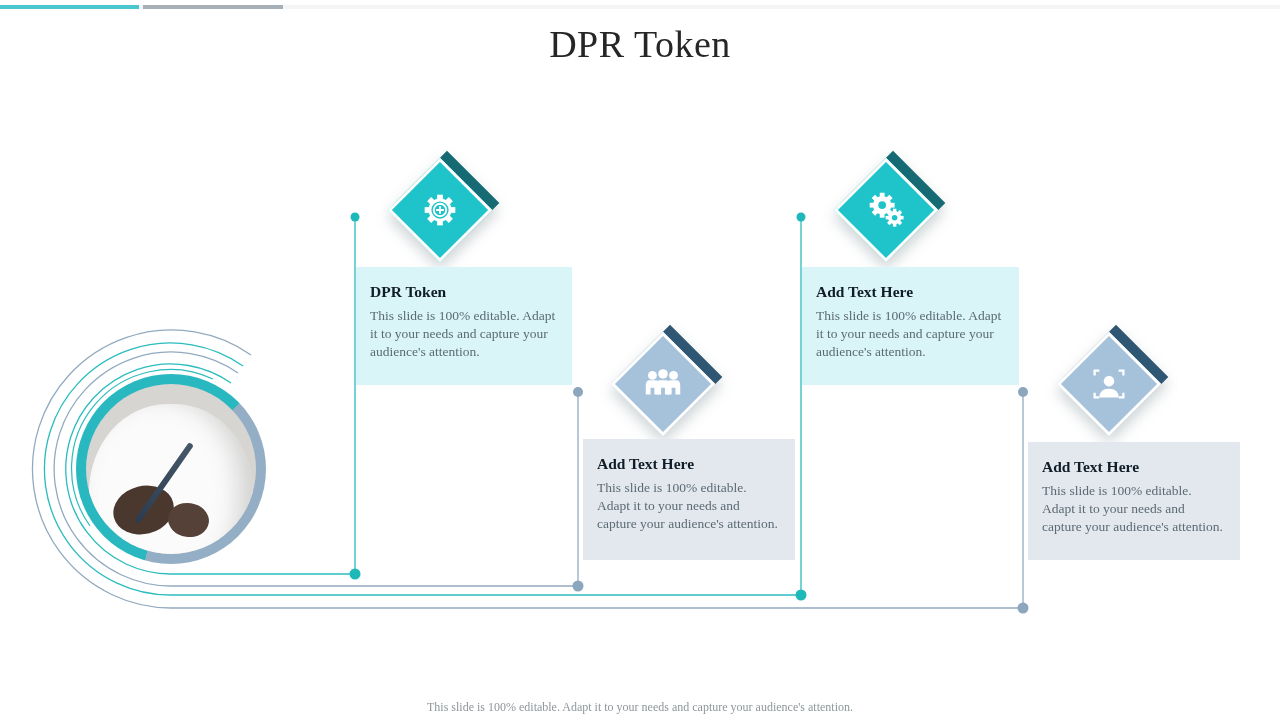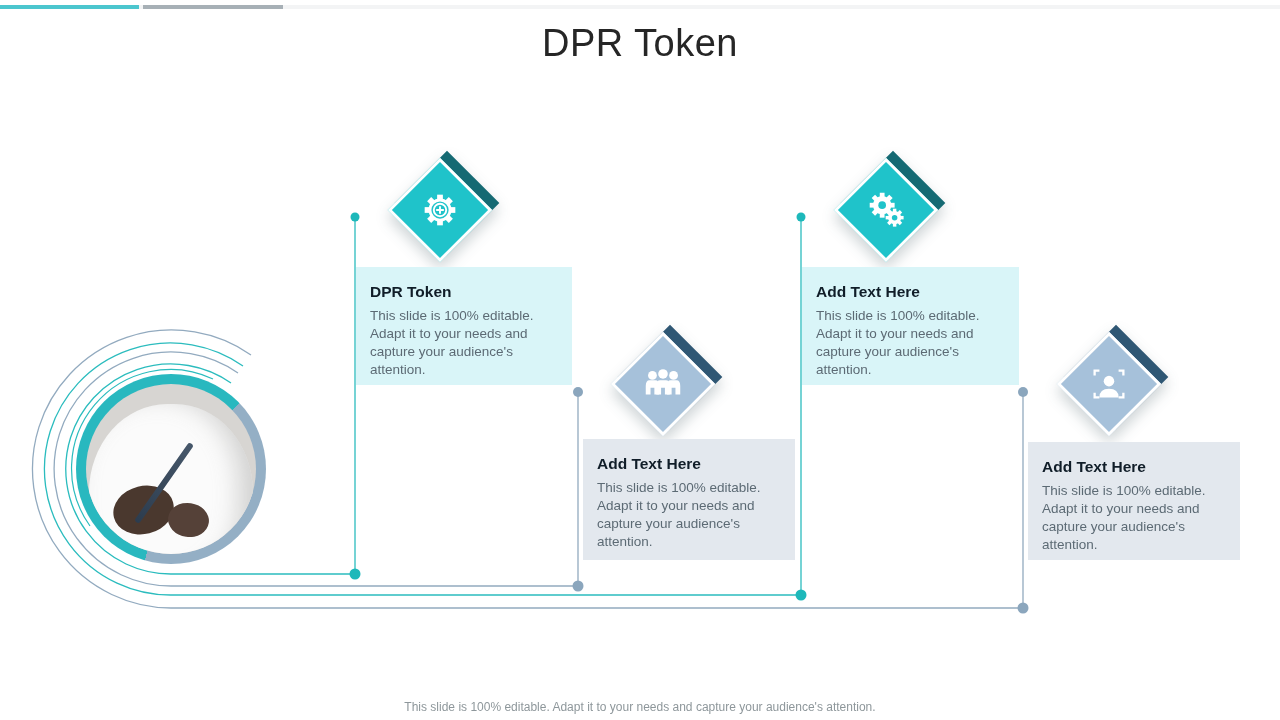--- a/index.html
+++ b/index.html
@@ -1,17 +1,17 @@
 <!DOCTYPE html>
 <html><head>
 <meta charset="utf-8">
 <style>
   html,body{margin:0;padding:0;background:#ffffff;}
   .slide{position:relative;width:1280px;height:720px;background:#ffffff;overflow:hidden;
-         font-family:Liberation Sans, sans-serif;}
+         font-family:Liberation Serif, serif;}
 
   
   .topbar-track{position:absolute;left:0;top:5px;width:1280px;height:4px;background:#f3f4f5;}
   .topbar-seg{position:absolute;top:0;height:4px;}
   .seg-teal{left:0;width:139px;background:#4cc6ce;}
   .seg-gray{left:143px;width:140px;background:#a7b0b6;}
 
   
   .title{position:absolute;left:0;top:22px;width:1280px;margin:0;text-align:center;
          font-size:38px;font-weight:400;color:#262626;letter-spacing:.5px;}

